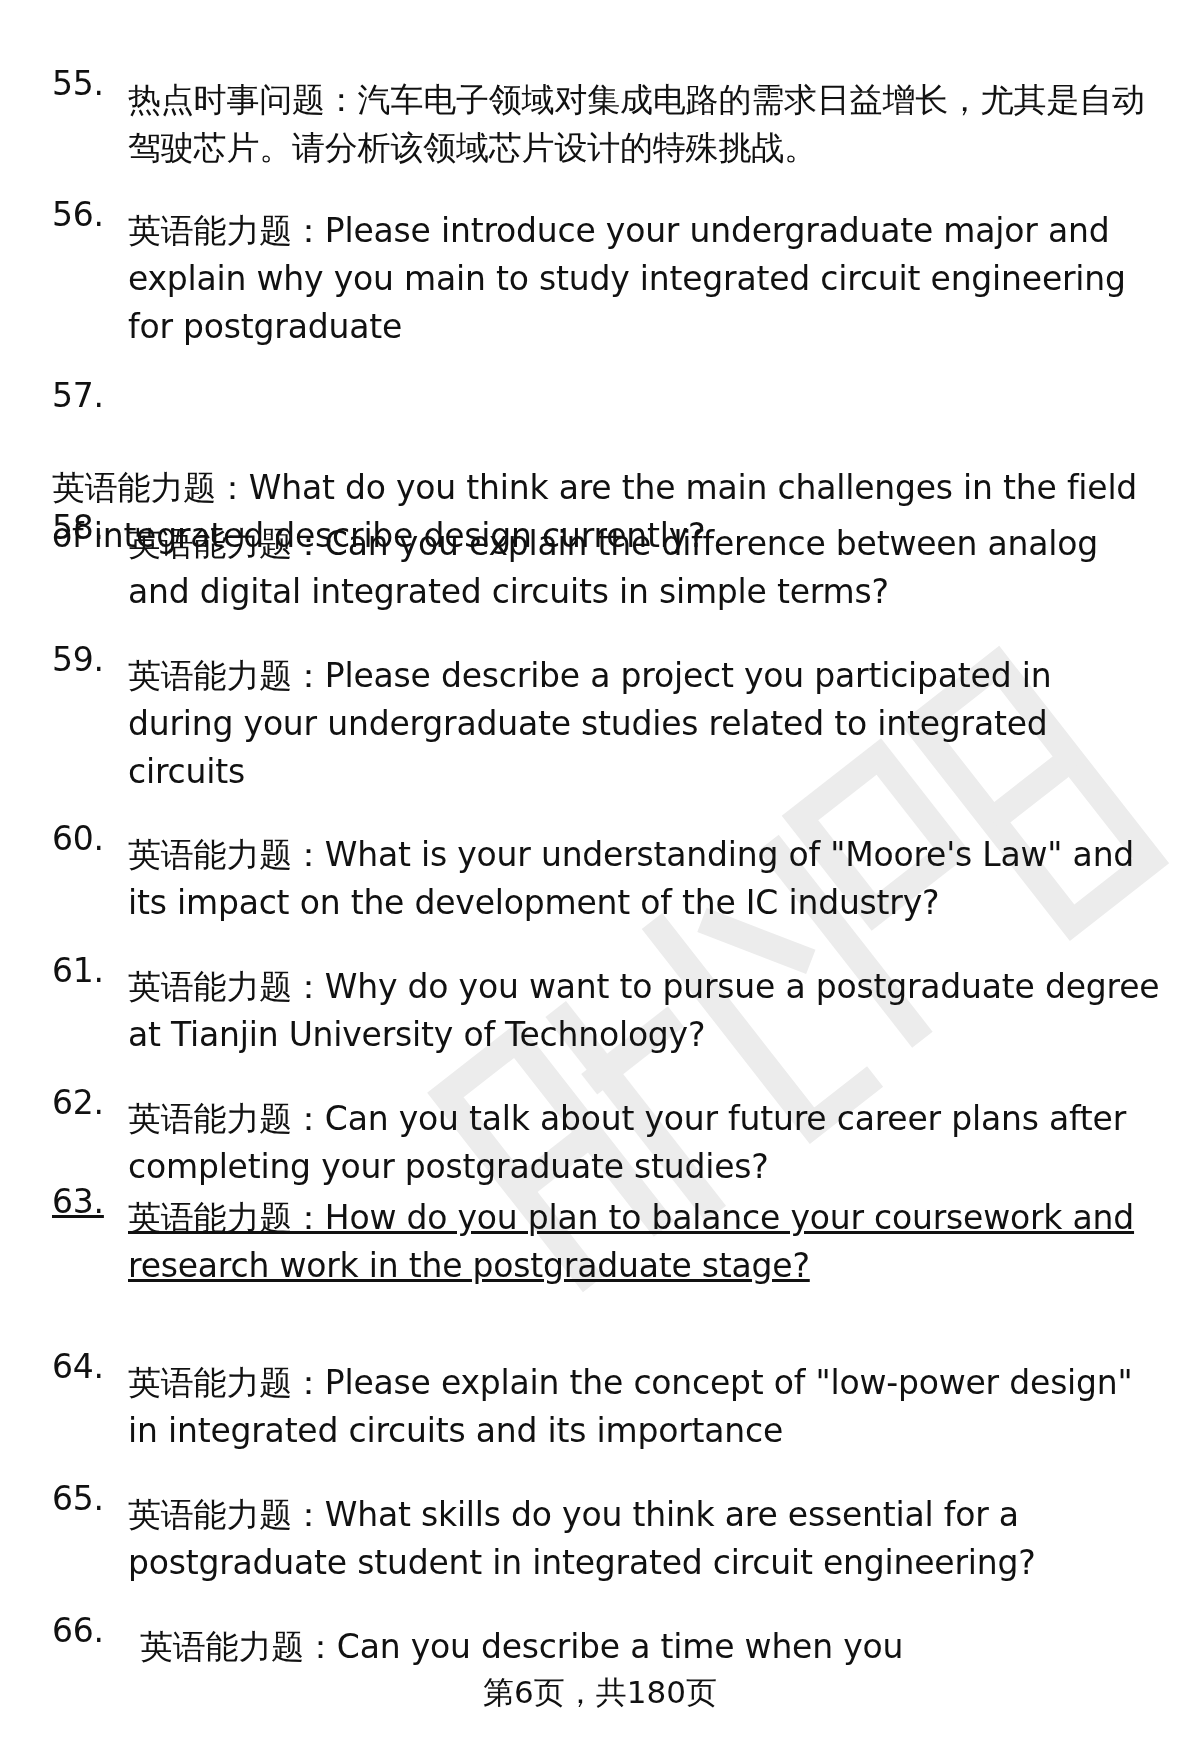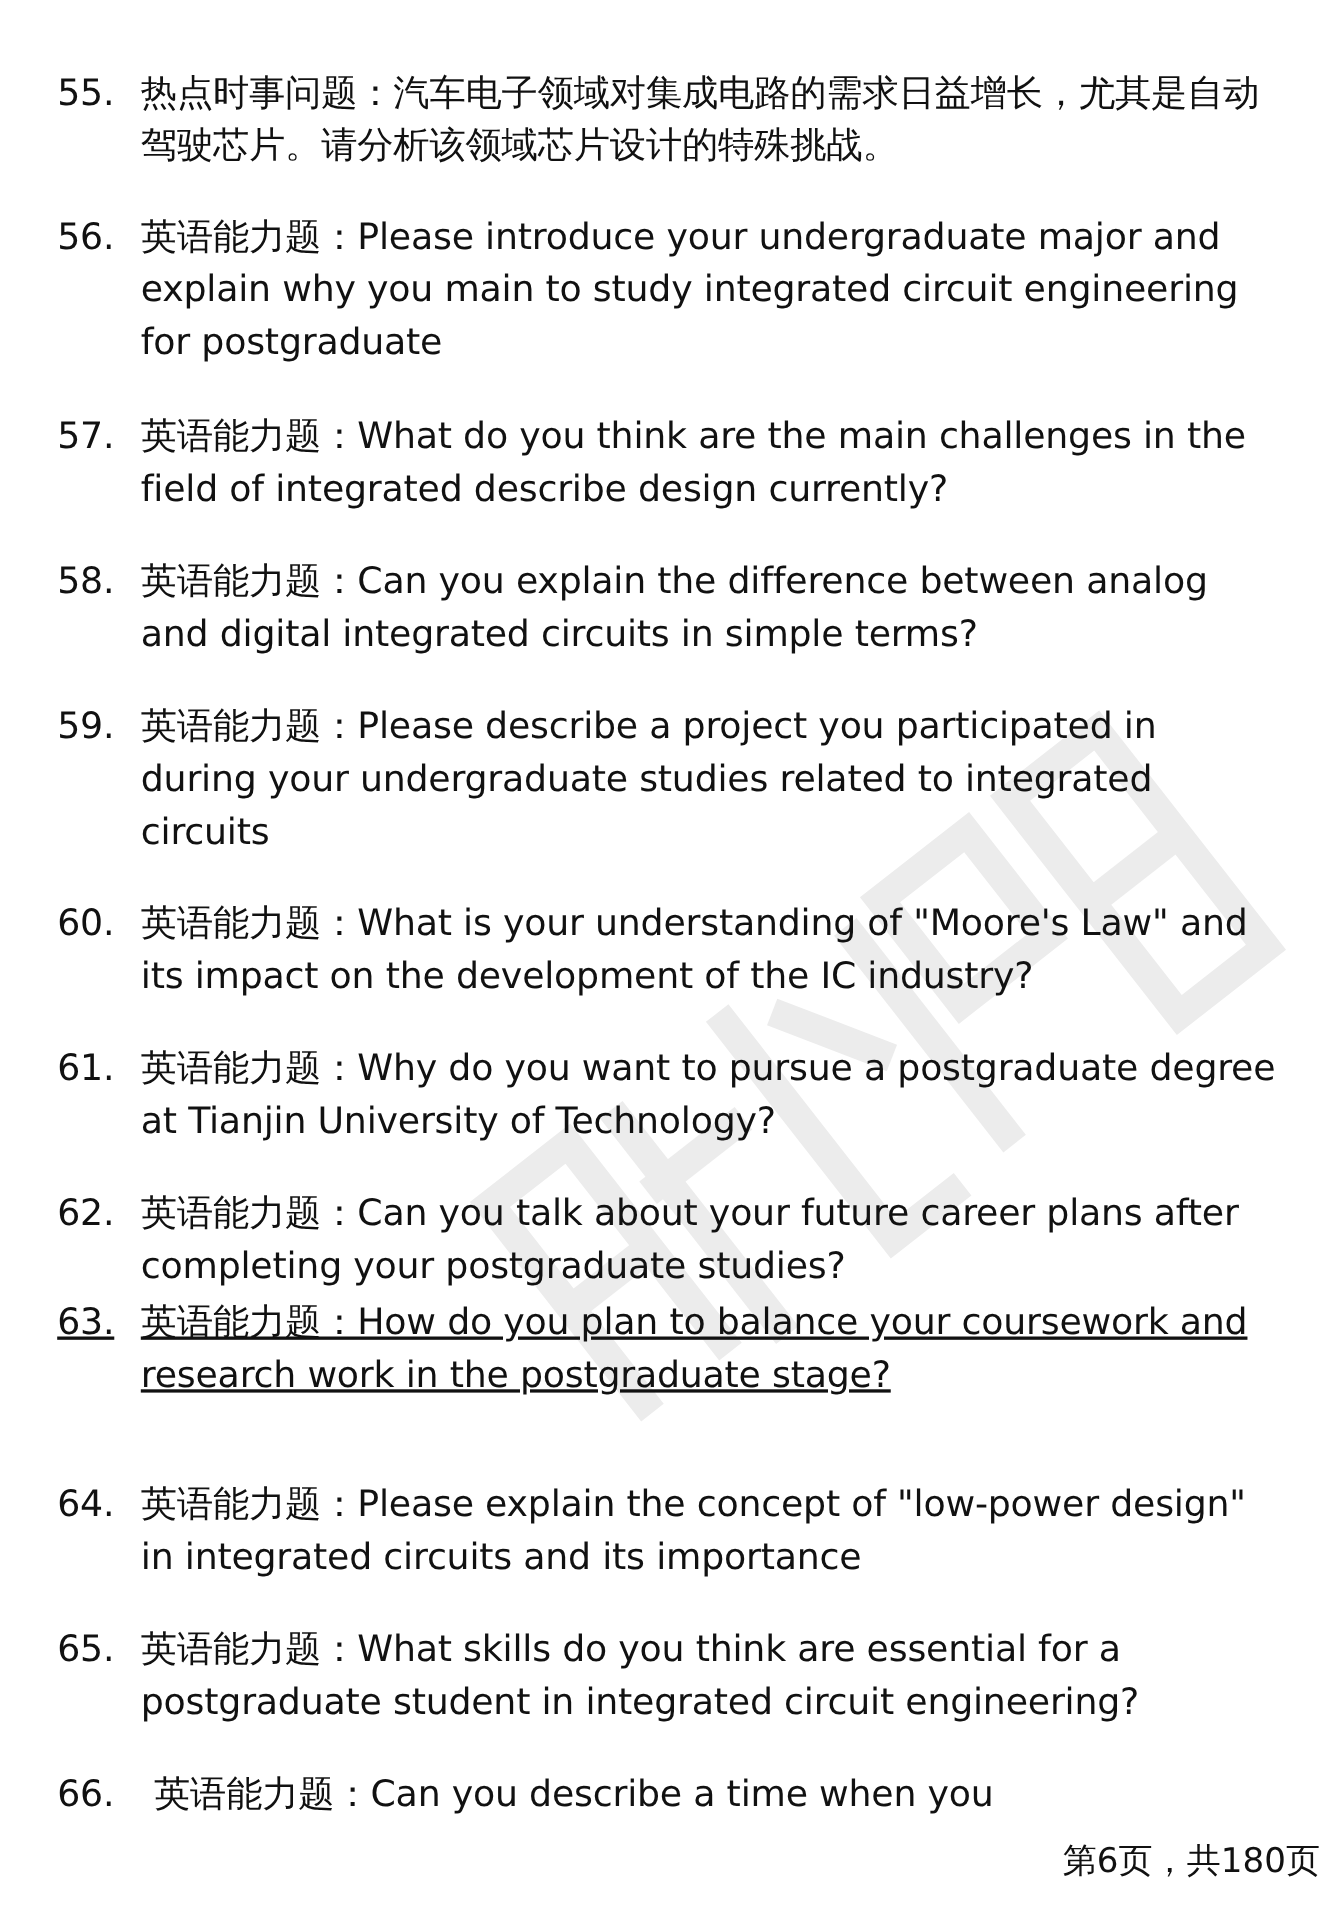--- a/index.html
+++ b/index.html
@@ -14,24 +14,24 @@
     }
     .page {
       position: absolute; left: 0; top: 0; width: 1200px; z-index: 1;
     }
     .item {
       position: absolute; left: 52px; width: 1110px;
       display: flex; font-size: 33px; line-height: 48px;
       letter-spacing: -0.2px;
     }
     .num { width: 76px; flex: 0 0 76px; }
-    .text { flex: 1 1 auto; }
+    .text { flex: 1 1 auto; margin-top: 16px; }
     .footer {
       position: absolute; left: 0; width: 1200px; top: 1672px;
-      text-align: right; font-size: 31px; line-height: 40px; z-index: 1;
+      text-align: center; font-size: 31px; line-height: 40px; z-index: 1;
     }
   </style>
 </head>
 <body>
 
 <svg class="watermark" viewBox="0 0 1200 1755" xmlns="http://www.w3.org/2000/svg">
   <g fill="none" stroke="#ececec" stroke-width="26" stroke-linejoin="miter" transform="rotate(-38 700 820)">
 
     <path d="M330 1120 L330 880 L420 880 L420 1120"></path>
     <path d="M330 1000 L420 1000"></path>
@@ -48,21 +48,21 @@
 
 <div class="page" id="page">
     <div class="item" style="top: 60px;">
       <span class="num">55.</span>
       <span class="text">热点时事问题：汽车电子领域对集成电路的需求日益增长，尤其是自动驾驶芯片。请分析该领域芯片设计的特殊挑战。</span>
     </div>
     <div class="item" style="top: 191px;">
       <span class="num">56.</span>
       <span class="text">英语能力题：Please introduce your undergraduate major and explain why you main to study integrated circuit engineering for postgraduate</span>
     </div>
-    <div class="item" style="top: 372px;">
+    <div class="item" style="top: 372px; flex-direction: column;">
       <span class="num">57.</span>
       <span class="text">英语能力题：What do you think are the main challenges in the field of integrated describe design currently?</span>
     </div>
     <div class="item" style="top: 504px;">
       <span class="num">58.</span>
       <span class="text">英语能力题：Can you explain the difference between analog and digital integrated circuits in simple terms?</span>
     </div>
     <div class="item" style="top: 636px;">
       <span class="num">59.</span>
       <span class="text">英语能力题：Please describe a project you participated in during your undergraduate studies related to integrated circuits</span>

